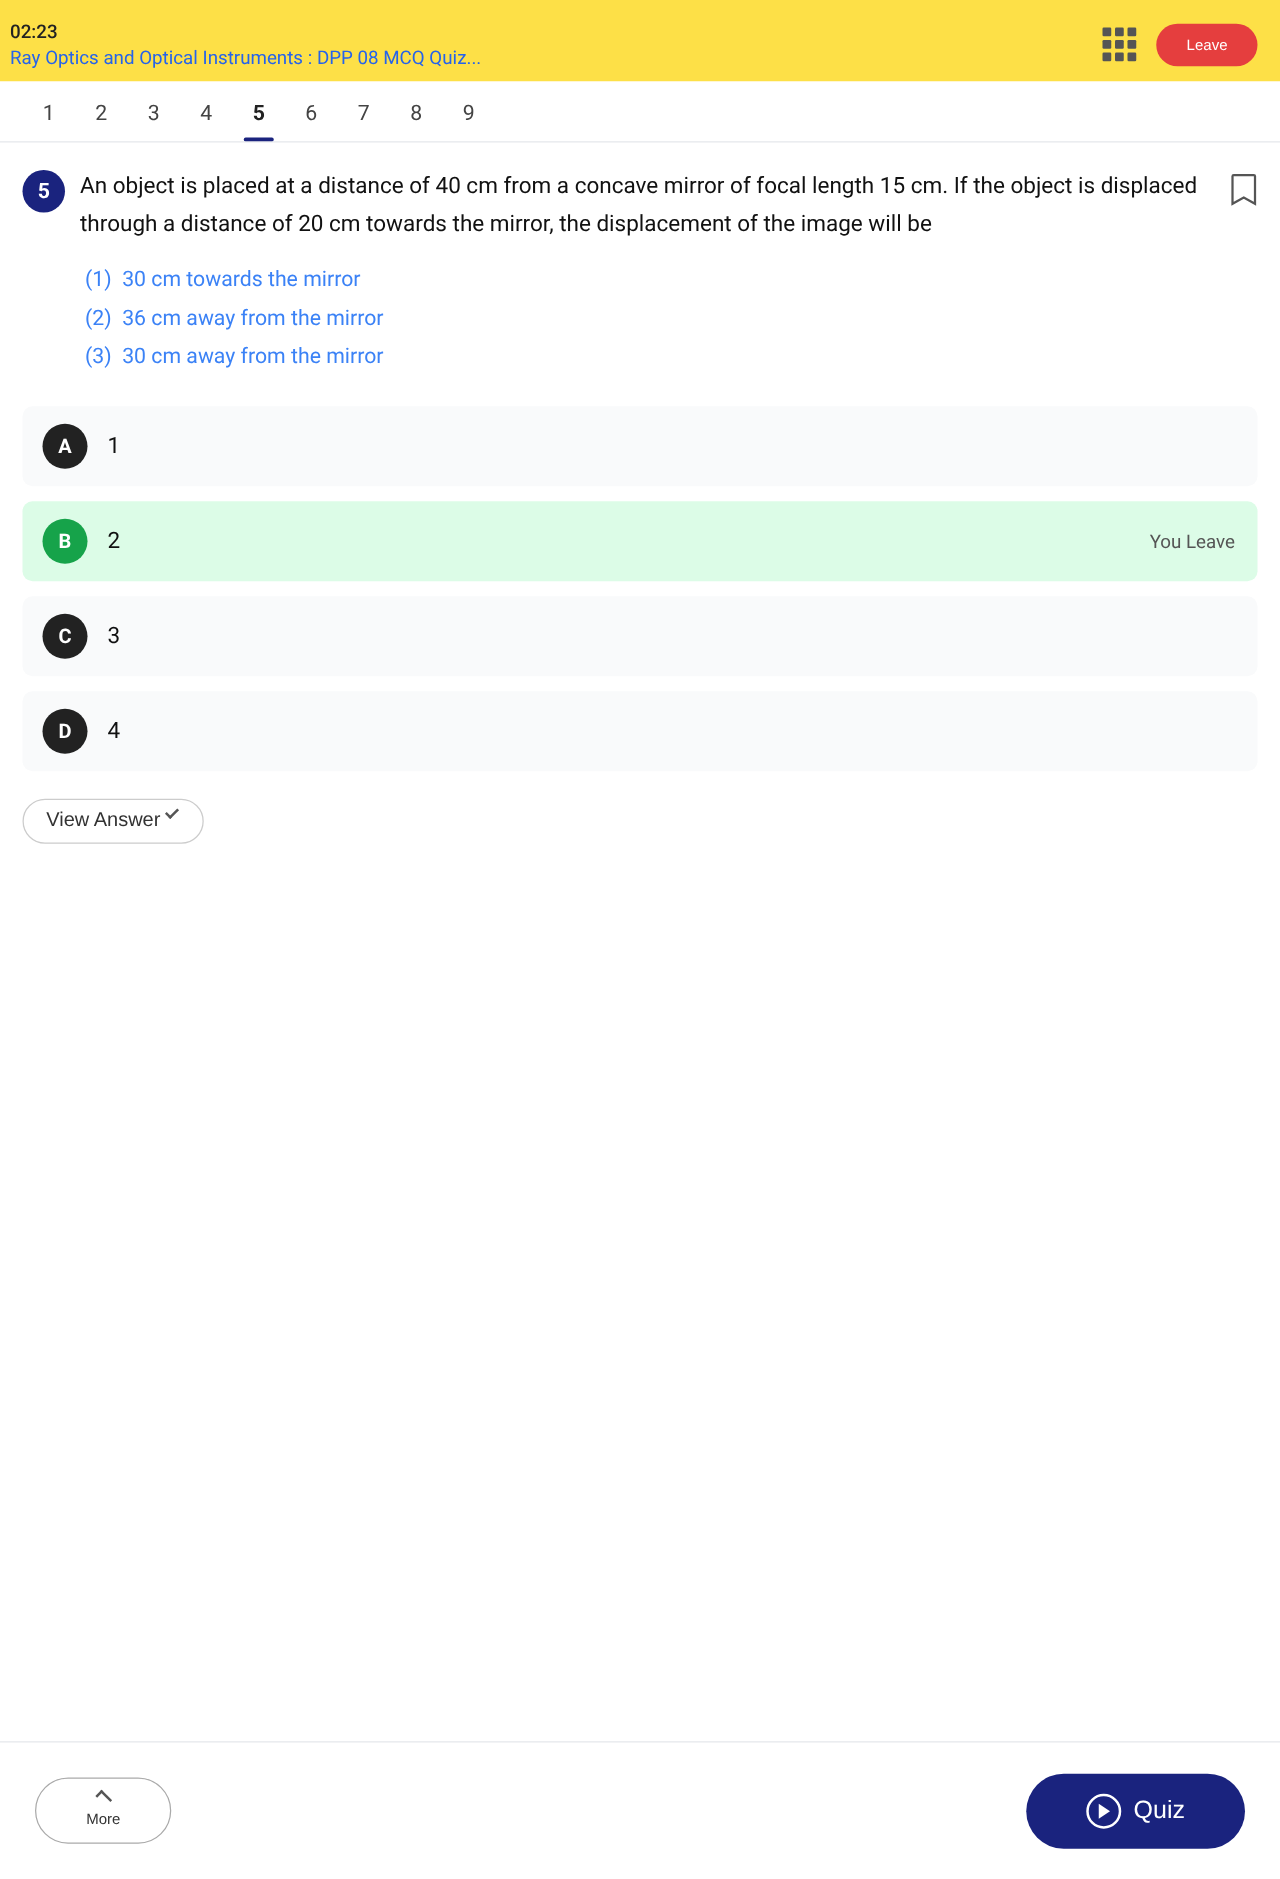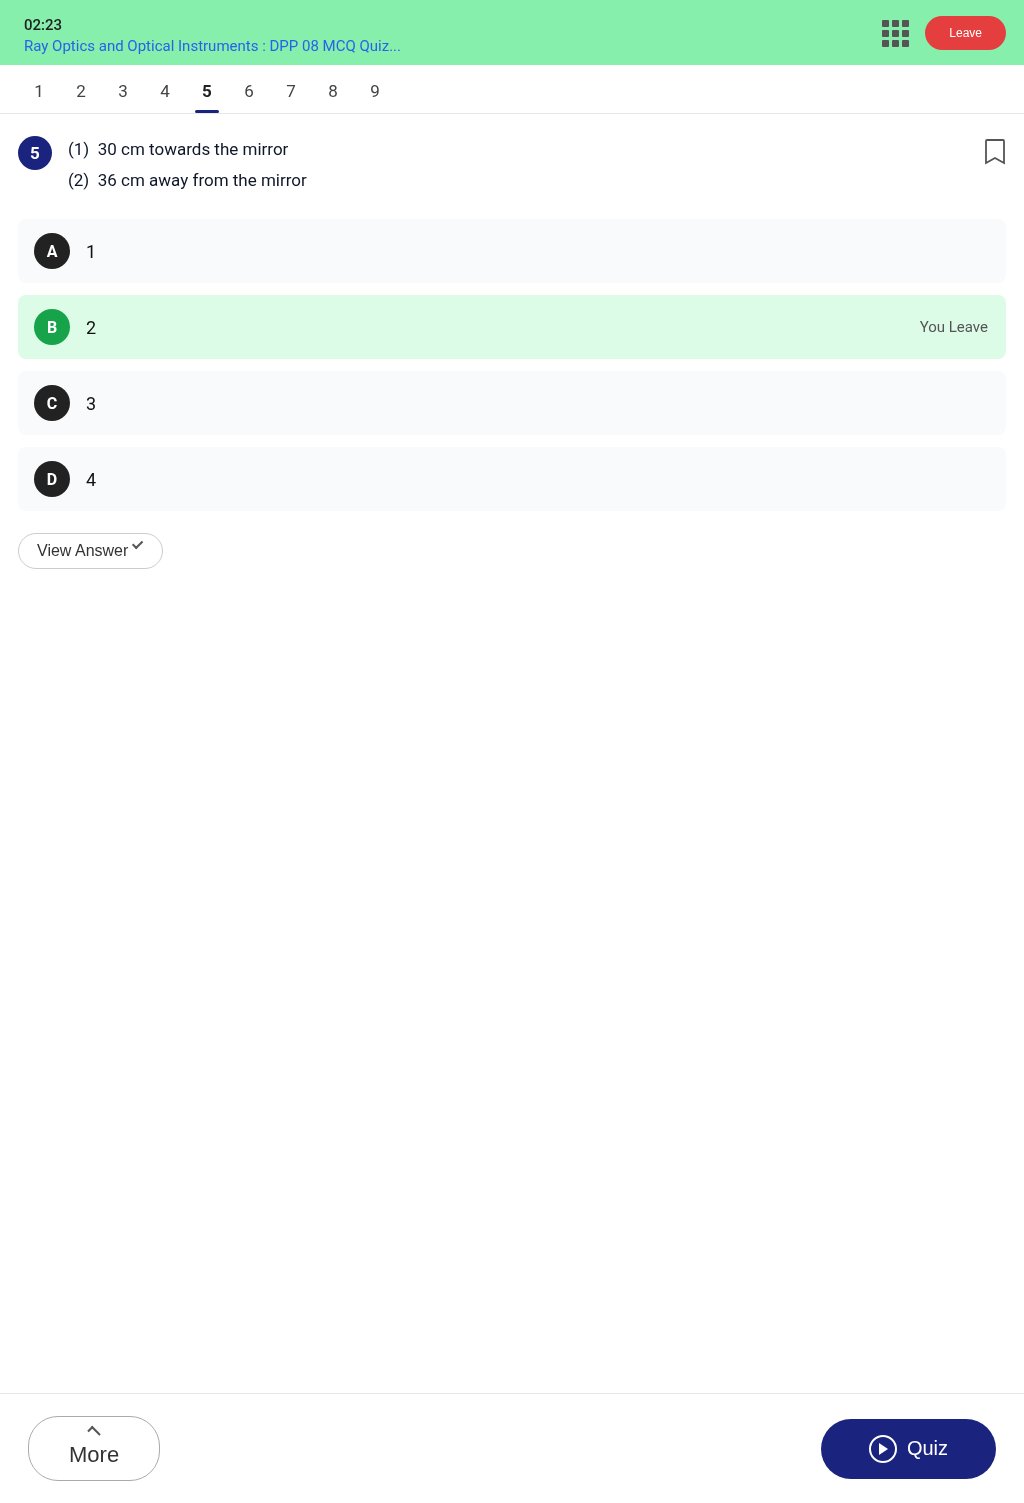--- a/index.html
+++ b/index.html
@@ -7,25 +7,25 @@
       font-family: -apple-system, BlinkMacSystemFont, 'Segoe UI', Roboto, sans-serif;
       background: #ffffff;
       width: 1024px;
       min-height: 1503px;
       position: relative;
       overflow-x: hidden;
     }
 
     
     .header {
-      padding: 16px 18px 10px 24px;
-      display: flex;
-      align-items: flex-start;
+      padding: 16px 18px 10px 8px;
+      display: flex;
+      align-items: center;
       justify-content: space-between;
-      background: #86efac;
+      background: #fde047;
     }
     .header-left {
       display: flex;
       flex-direction: column;
     }
     .header-time {
       font-size: 15px;
       color: #222;
       font-weight: 500;
       margin-bottom: 3px;
@@ -135,21 +135,21 @@
       flex-shrink: 0;
       margin-top: 4px;
     }
 
     .options-list {
       list-style: none;
       padding-left: 4px;
     }
     .options-list li {
       font-size: 17px;
-      color: #0f172a;
+      color: #3b82f6;
       line-height: 1.8;
     }
 
     
     .answer-options {
       margin-top: 24px;
       display: flex;
       flex-direction: column;
       gap: 12px;
     }
@@ -229,21 +229,21 @@
     }
     .more-btn {
       display: flex;
       flex-direction: column;
       align-items: center;
       gap: 4px;
       background: #fff;
       border: 1.5px solid #aaa;
       border-radius: 30px;
       padding: 12px 40px;
-      font-size: 22px;
+      font-size: 12px;
       color: #333;
       cursor: pointer;
     }
     .more-chevron {
       display: inline-block;
       width: 12px;
       height: 7px;
       border-left: 2.5px solid #555;
       border-top: 2.5px solid #555;
       transform: rotate(45deg);
@@ -315,23 +315,27 @@
   <div class="q-tab">8</div>
   <div class="q-tab">9</div>
 </div>
 
 <div class="main-content">
 
   
   <div class="question-block">
     <div class="question-number-badge">5</div>
     <div class="question-text-block">
+      <div class="question-text">
+        An object is placed at a distance of 40 cm from a concave mirror of focal length 15 cm. If the object is displaced through a distance of 20 cm towards the mirror, the displacement of the image will be
+      </div>
       <ul class="options-list">
         <li>(1)&nbsp;&nbsp;30 cm towards the mirror</li>
         <li>(2)&nbsp;&nbsp;36 cm away from the mirror</li>
+        <li>(3)&nbsp;&nbsp;30 cm away from the mirror</li>
       </ul>
     </div>
     <div class="bookmark-icon">
       <svg width="22" height="28" viewBox="0 0 22 28" fill="none" xmlns="http://www.w3.org/2000/svg">
         <path d="M3 2h16a1 1 0 0 1 1 1v22l-9-5-9 5V3a1 1 0 0 1 1-1z" stroke="#555" stroke-width="1.8" fill="none"></path>
       </svg>
     </div>
   </div>
 
   

